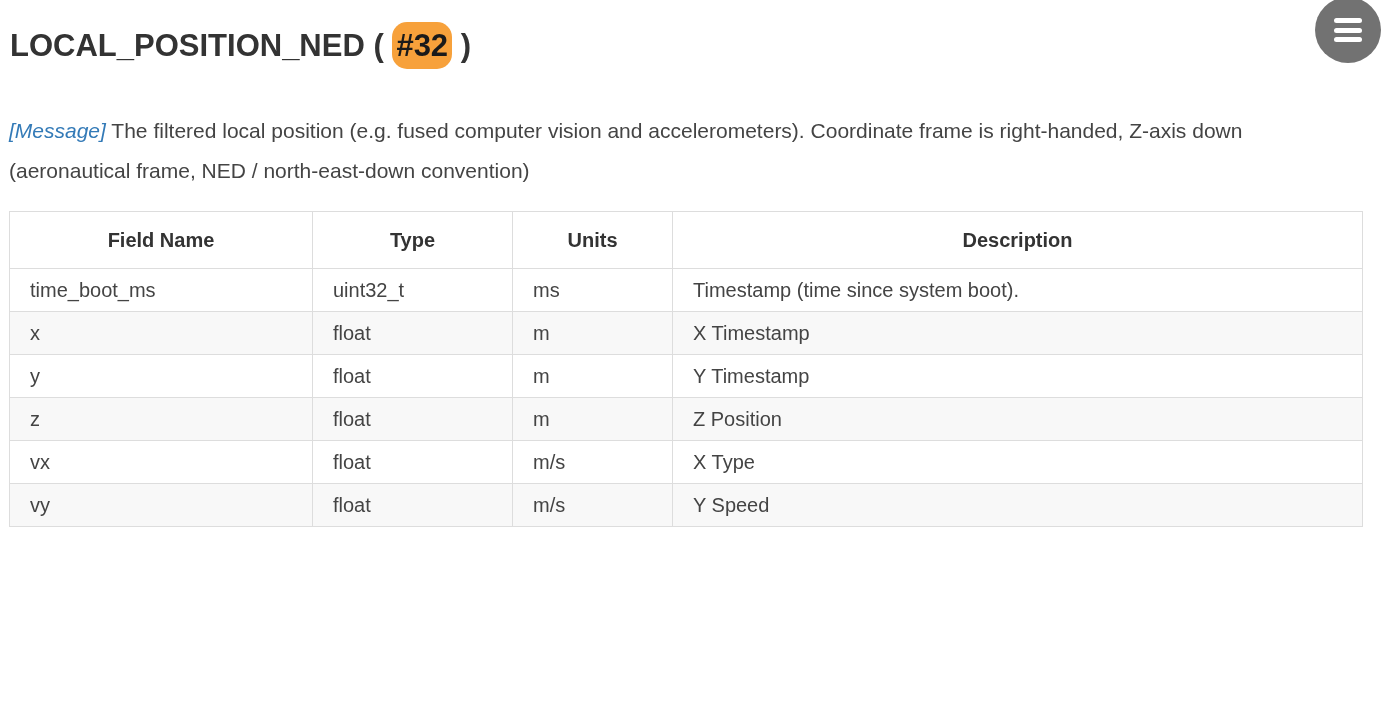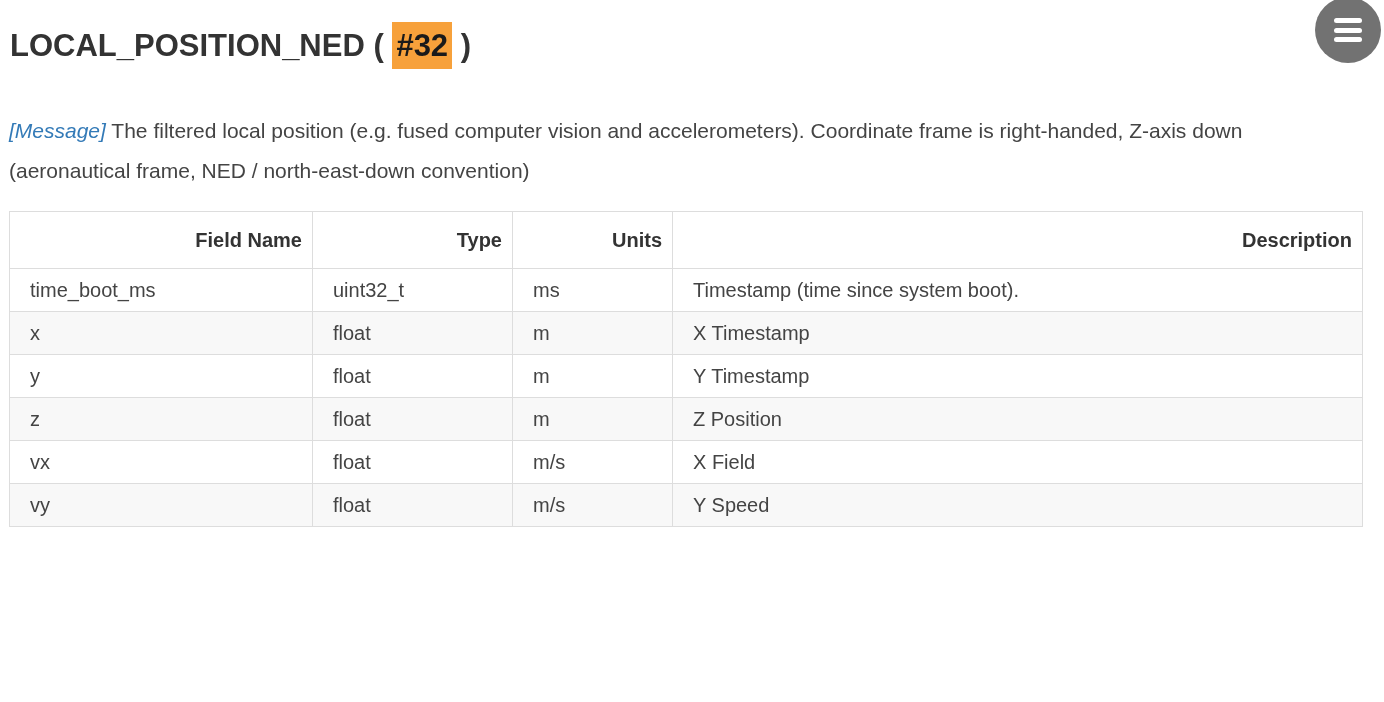--- a/index.html
+++ b/index.html
@@ -21,20 +21,21 @@
     font-weight: bold;
     color: #333;
     margin: 27px 0 0 1px;
     line-height: 38px;
     white-space: nowrap;
   }
   h1.page-title mark.msg-id {
     background: #F7A13B;
     color: #1a1a1a;
     padding: 6px 4px;
+    border-radius: 15px;
   }
   p.description {
     font-size: 21px;
     line-height: 40px;
     color: #444;
     margin: 46px 0 0 0;
     max-width: 1354px;
   }
   p.description a.message-link {
     color: #337ab7;
@@ -51,21 +52,21 @@
     color: #444;
   }
   table.fields-table th,
   table.fields-table td {
     border: 1px solid #ddd;
   }
   table.fields-table th {
     height: 57px;
     font-weight: bold;
     color: #333;
-    text-align: right;
+    text-align: center;
     padding: 0 10px;
   }
   table.fields-table td {
     height: 43px;
     text-align: left;
     padding: 0 10px 0 20px;
     vertical-align: middle;
   }
   table.fields-table tbody tr:nth-child(even) {
     background: #f8f8f8;
@@ -154,21 +155,21 @@
       <tr>
         <td>z</td>
         <td>float</td>
         <td>m</td>
         <td>Z Position</td>
       </tr>
       <tr>
         <td>vx</td>
         <td>float</td>
         <td>m/s</td>
-        <td>X Field</td>
+        <td>X Type</td>
       </tr>
       <tr>
         <td>vy</td>
         <td>float</td>
         <td>m/s</td>
         <td>Y Speed</td>
       </tr>
     </tbody>
   </table>
 

